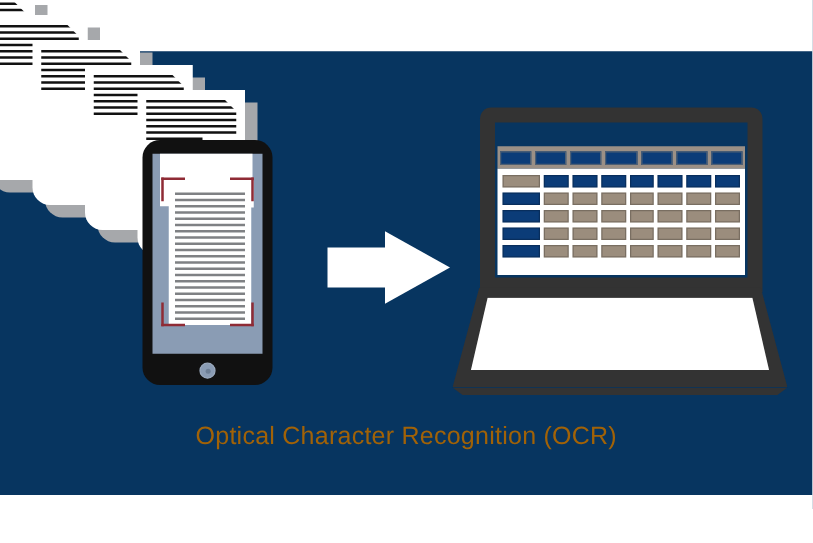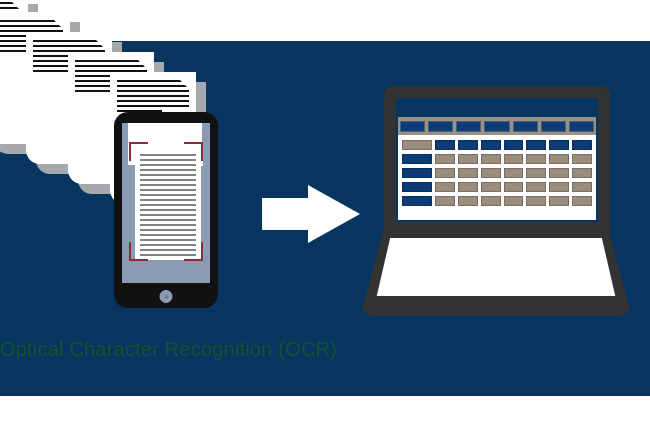--- a/index.html
+++ b/index.html
@@ -276,21 +276,22 @@
     background: #333333;
     clip-path: polygon(0 0, 100% 0, 97% 100%, 3% 100%);
   }
 
   
   .caption {
     position: absolute;
     left: 0;
     top: 338px;
     width: 650px;
-    color: #14532d;
+    text-align: center;
+    color: #a16207;
     font-size: 20px;
     font-family: "Liberation Sans", sans-serif;
     letter-spacing: 0.2px;
   }
 </style>
 </head>
 <body>
 
 <div id="stage">
 

